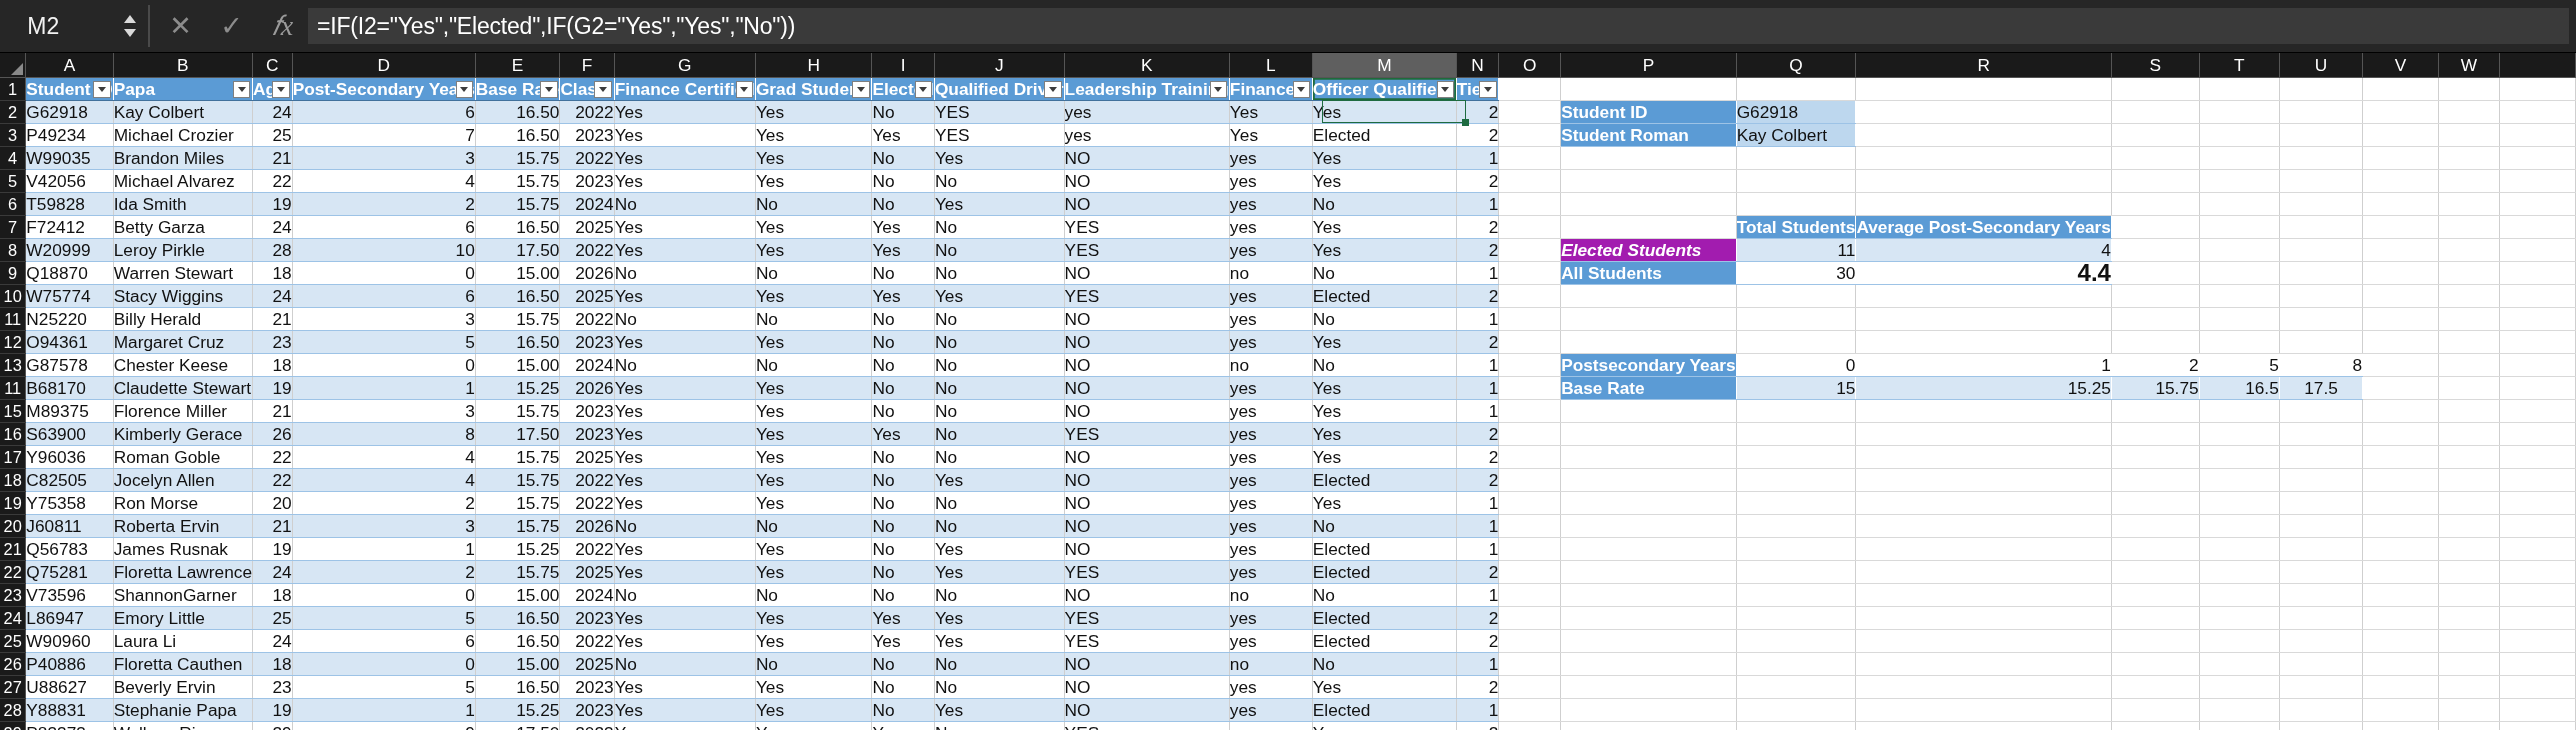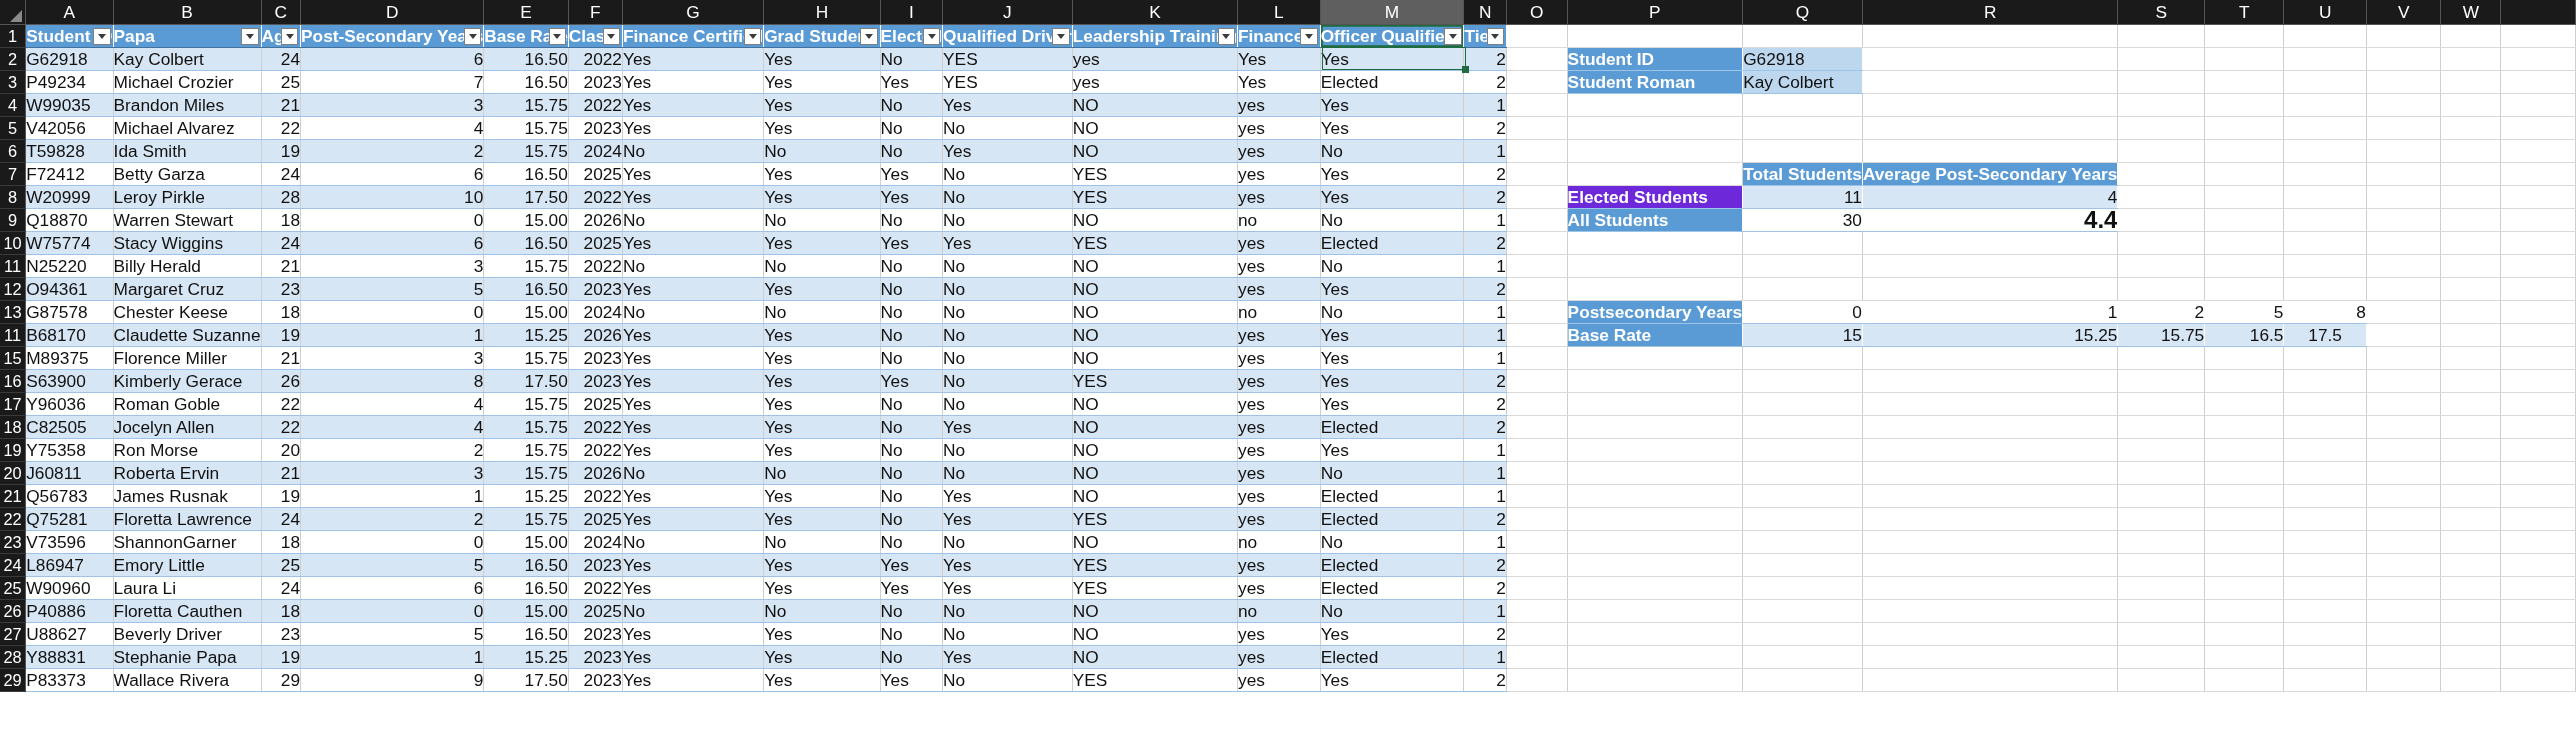--- a/index.html
+++ b/index.html
@@ -156,20 +156,34 @@
   .selhandle {
     position: absolute; width: 7.3px; height: 7.3px;
     background: #1e6b41;
   }
 </style>
 </head>
 <body>
 
 <div id="app">
 
+  <div class="formula-bar">
+    <div class="namebox">
+      <span class="nb-text">M2</span>
+      <span class="spinner">
+        <span class="spin-up"></span>
+        <span class="spin-down"></span>
+      </span>
+    </div>
+    <div class="nb-divider"></div>
+    <div class="fb-btn">✕</div>
+    <div class="fb-btn">✓</div>
+    <div class="fb-btn fx">𝑓<i>x</i></div>
+    <div class="formula-input">=IF(I2="Yes","Elected",IF(G2="Yes","Yes","No"))</div>
+  </div>
 
   <div class="grid">
     <table class="sheet">
       <colgroup>
         <col style="width:27px">
         <col style="width:66px">
           <col style="width:111px">
           <col style="width:41px">
         <col style="width:153px">
           <col style="width:76px">
@@ -452,21 +466,21 @@
             <td class="cell num">2022</td>
             <td class="cell">Yes</td>
             <td class="cell">Yes</td>
             <td class="cell">Yes</td>
             <td class="cell">No</td>
             <td class="cell">YES</td>
             <td class="cell">yes</td>
             <td class="cell" style="background: rgb(215, 230, 244);">Yes</td>
             <td class="cell num">2</td>
             <td class="cell" style="background: rgb(255, 255, 255); border-bottom: 0.9px solid rgb(217, 217, 217); border-top: none;"></td>
-            <td class="cell lbl-dark" style="text-align: left; background: #6d28d9; color: rgb(255, 255, 255); font-weight: bold;">Elected Students</td>
+            <td class="cell lbl-dark" style="text-align: left; background: #a21caf; color: rgb(255, 255, 255); font-weight: bold; font-style: italic;">Elected Students</td>
             <td class="cell val-mid" style="text-align: right;">11</td>
             <td class="cell val-light" style="text-align: right;">4</td>
             <td class="cell" style="background: rgb(255, 255, 255); border-bottom: 0.9px solid rgb(217, 217, 217); border-top: none;"></td>
             <td class="cell" style="background: rgb(255, 255, 255); border-bottom: 0.9px solid rgb(217, 217, 217); border-top: none;"></td>
             <td class="cell" style="background: rgb(255, 255, 255); border-bottom: 0.9px solid rgb(217, 217, 217); border-top: none;"></td>
             <td class="cell" style="background: rgb(255, 255, 255); border-bottom: 0.9px solid rgb(217, 217, 217); border-top: none;"></td>
             <td class="cell" style="background: rgb(255, 255, 255); border-bottom: 0.9px solid rgb(217, 217, 217); border-top: none;"></td>
             <td class="cell" style="background: rgb(255, 255, 255); border-bottom: 0.9px solid rgb(217, 217, 217); border-top: none;"></td>
           </tr>
           <tr class="band-b">
@@ -600,21 +614,21 @@
             <td class="cell val-mid" style="text-align: right;">2</td>
             <td class="cell val-mid" style="text-align: right;">5</td>
             <td class="cell val-mid" style="text-align: right;">8</td>
             <td class="cell" style="background: rgb(255, 255, 255); border-bottom: 0.9px solid rgb(217, 217, 217); border-top: none;"></td>
             <td class="cell" style="background: rgb(255, 255, 255); border-bottom: 0.9px solid rgb(217, 217, 217); border-top: none;"></td>
             <td class="cell" style="background: rgb(255, 255, 255); border-bottom: 0.9px solid rgb(217, 217, 217); border-top: none;"></td>
           </tr>
           <tr class="band-a">
             <td class="rowhead">11</td>
             <td class="cell">B68170</td>
-            <td class="cell">Claudette Suzanne</td>
+            <td class="cell">Claudette Stewart</td>
             <td class="cell num">19</td>
             <td class="cell num">1</td>
             <td class="cell num">15.25</td>
             <td class="cell num">2026</td>
             <td class="cell">Yes</td>
             <td class="cell">Yes</td>
             <td class="cell">No</td>
             <td class="cell">No</td>
             <td class="cell">NO</td>
             <td class="cell">yes</td>
@@ -951,21 +965,21 @@
             <td class="cell" style="background: rgb(255, 255, 255); border-bottom: 0.9px solid rgb(217, 217, 217); border-top: none;"></td>
             <td class="cell" style="background: rgb(255, 255, 255); border-bottom: 0.9px solid rgb(217, 217, 217); border-top: none;"></td>
             <td class="cell" style="background: rgb(255, 255, 255); border-bottom: 0.9px solid rgb(217, 217, 217); border-top: none;"></td>
             <td class="cell" style="background: rgb(255, 255, 255); border-bottom: 0.9px solid rgb(217, 217, 217); border-top: none;"></td>
             <td class="cell" style="background: rgb(255, 255, 255); border-bottom: 0.9px solid rgb(217, 217, 217); border-top: none;"></td>
             <td class="cell" style="background: rgb(255, 255, 255); border-bottom: 0.9px solid rgb(217, 217, 217); border-top: none;"></td>
           </tr>
           <tr class="band-b">
             <td class="rowhead">27</td>
             <td class="cell">U88627</td>
-            <td class="cell">Beverly Driver</td>
+            <td class="cell">Beverly Ervin</td>
             <td class="cell num">23</td>
             <td class="cell num">5</td>
             <td class="cell num">16.50</td>
             <td class="cell num">2023</td>
             <td class="cell">Yes</td>
             <td class="cell">Yes</td>
             <td class="cell">No</td>
             <td class="cell">No</td>
             <td class="cell">NO</td>
             <td class="cell">yes</td>

